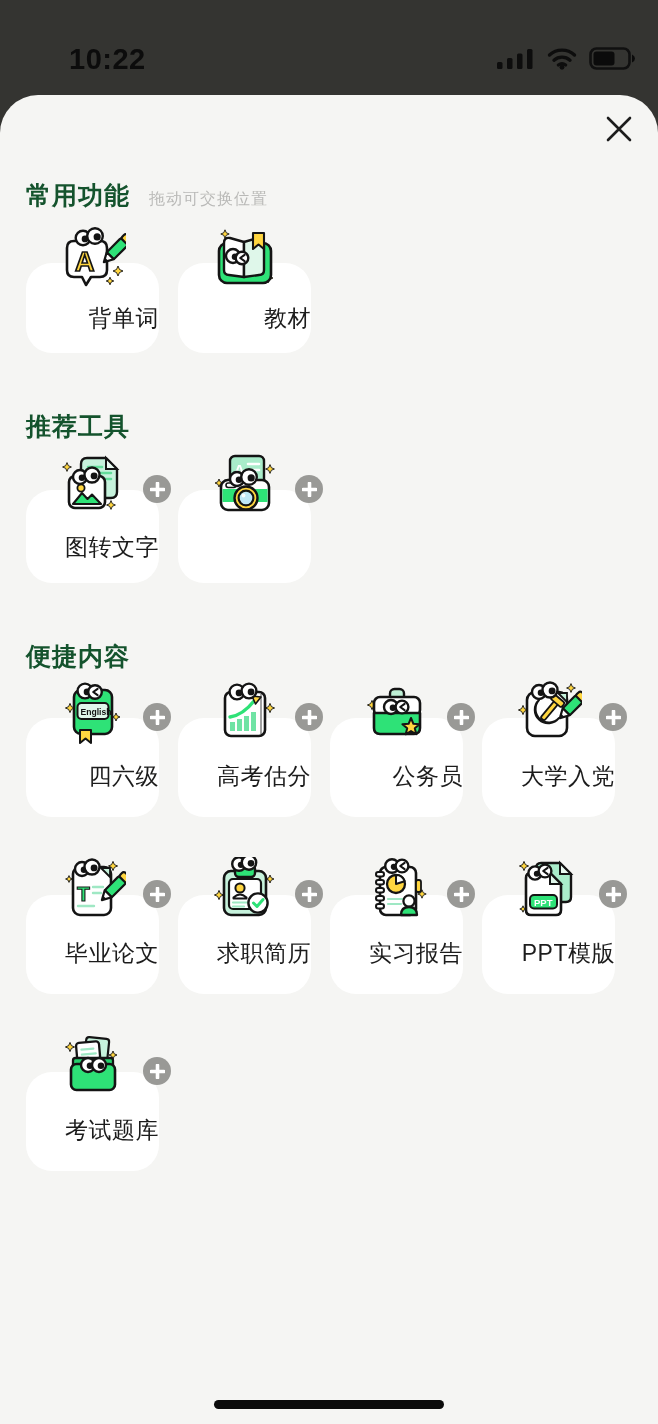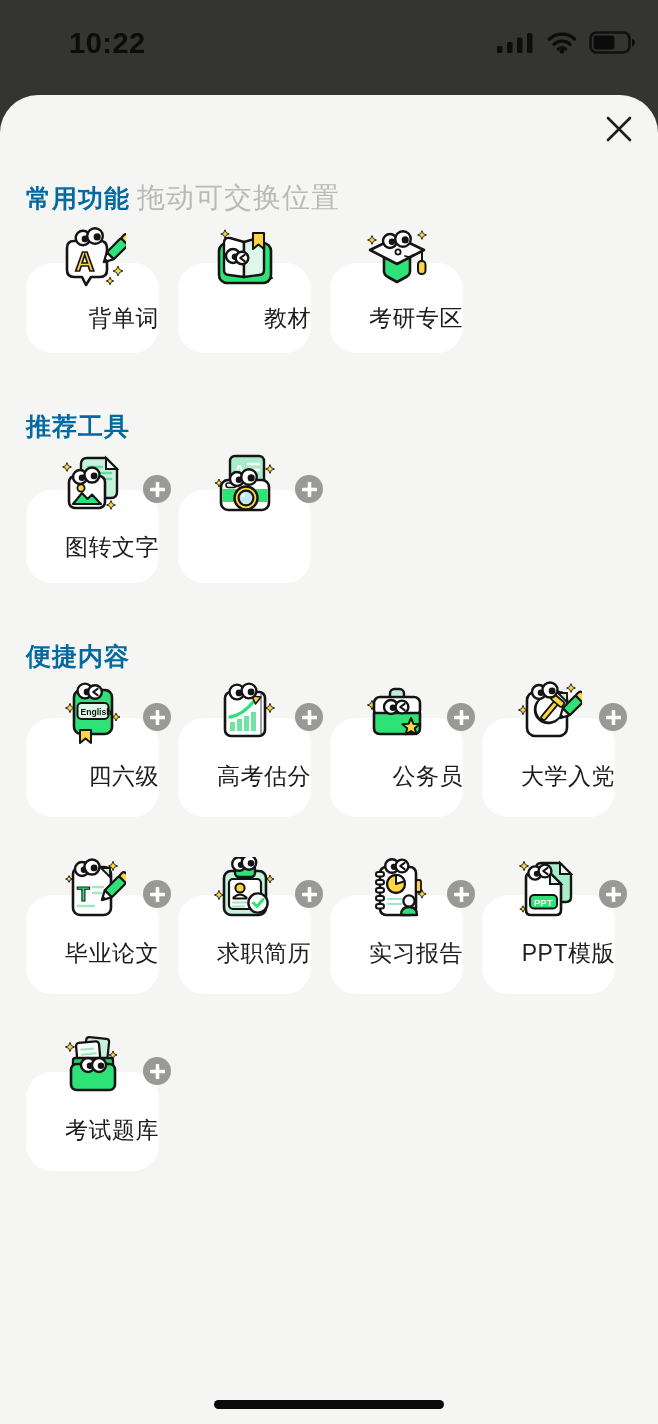--- a/index.html
+++ b/index.html
@@ -3,36 +3,36 @@
 <meta charset="utf-8">
 <style>
   html,body{margin:0;padding:0;}
   body{
     width:658px;height:1424px;position:relative;overflow:hidden;
     background:#343431;
     font-family:"Liberation Sans","DejaVu Sans",sans-serif;
     -webkit-font-smoothing:antialiased;
   }
   
-  .statusbar{position:absolute;top:0;left:0;width:100%;height:123px;}
+  .statusbar{position:absolute;top:16px;left:0;width:100%;height:123px;}
   .status-time{position:absolute;left:69px;top:27px;font-size:29px;font-weight:700;color:#0c0c0c;letter-spacing:.5px;}
   .status-icons{position:absolute;right:22px;top:31px;display:flex;align-items:center;gap:12px;}
   
   .sheet{
     position:absolute;top:95px;left:0;right:0;bottom:0;
     background:#f5f5f3;border-radius:38px 38px 0 0;
     padding:0 26px;box-sizing:border-box;
   }
   .close-btn{position:absolute;top:19px;right:23px;width:32px;height:32px;display:flex;align-items:center;justify-content:center;cursor:pointer;background:none;border:none;padding:0;}
   .section-header{display:flex;align-items:baseline;height:30px;}
   .section-header.h-0{margin-top:84px;}
   .section-header.h-1{margin-top:57px;}
   .section-header.h-2{margin-top:57px;}
-  .section-title{font-size:25px;font-weight:700;color:#0369a1;letter-spacing:1px;}
-  .section-subtitle{font-size:28px;color:#b9b9b7;margin-left:7px;letter-spacing:1px;}
+  .section-title{font-size:25px;font-weight:700;color:#14532d;letter-spacing:1px;}
+  .section-subtitle{font-size:16px;color:#b9b9b7;margin-left:19px;letter-spacing:1px;}
   .grid{display:flex;flex-wrap:wrap;column-gap:19px;row-gap:40px;}
   .grid.g-0{margin-top:16px;}
   .grid.g-1{margin-top:12px;}
   .grid.g-2{margin-top:10px;}
   .grid.sec-0{--card-h:90px;--label-b:19px;}
   .grid.sec-1{--card-h:93px;--label-b:20px;}
   .grid.sec-2{--card-h:99px;--label-b:25px;}
   .tile{position:relative;width:133px;height:calc(38px + var(--card-h));}
   .tile-card{position:absolute;left:0;right:0;bottom:0;height:var(--card-h);background:#ffffff;border-radius:26px;}
   .tile-icon{position:absolute;top:0;left:50%;transform:translateX(-50%);width:66px;height:66px;z-index:2;}
@@ -116,38 +116,20 @@
  <path d="M11 18 Q11 12 17 13 L31 17 L31 52 L16 50 Q11 50 11 45 Z" fill="#fff" stroke="#141414" stroke-width="2.4" stroke-linejoin="round"></path>
  <path d="M51 18 Q51 12 45 13 L31 17 L31 52 L46 50 Q51 50 51 45 Z" fill="#dff7ea" stroke="#141414" stroke-width="2.4" stroke-linejoin="round"></path>
  <path d="M40 8 h11 v16 l-5.5 -4.5 -5.5 4.5 z" fill="#ffd640" stroke="#141414" stroke-width="2.1" stroke-linejoin="round"></path>
  <circle cx="20" cy="31" r="7" fill="#fff" stroke="#141414" stroke-width="2.4"></circle>
               <circle cx="21.96" cy="31.84" r="3.22" fill="#141414"></circle> 
               <circle cx="29" cy="33" r="6.3" fill="#fff" stroke="#141414" stroke-width="2.4"></circle>
               <path d="M31.6 29.8 L27.2 33 L31.6 36.2" fill="none" stroke="#141414" stroke-width="2.1" stroke-linecap="round" stroke-linejoin="round"></path>
             </svg></div>
           <div class="tile-label">教材</div>
         </div>
-        <div class="tile">
-          <div class="tile-card"></div>
-          <div class="tile-icon"><svg width="66" height="66" viewBox="0 0 64 66">
-              <path d="M7 10.6 L8.32 13.68 L11.4 15 L8.32 16.32 L7 19.4 L5.68 16.32 L2.5999999999999996 15 L5.68 13.68 Z" fill="#ffd640" stroke="#141414" stroke-width="0.9"></path>
-              <path d="M57 5.6 L58.32 8.68 L61.4 10 L58.32 11.32 L57 14.4 L55.68 11.32 L52.6 10 L55.68 8.68 Z" fill="#ffd640" stroke="#141414" stroke-width="0.9"></path>
- <path d="M19 32 H45 V46 Q45 50 41 52 L32 57 L23 52 Q19 50 19 46 Z" fill="#2ee277" stroke="#141414" stroke-width="2.6" stroke-linejoin="round"></path>
- <path d="M32 12 L59 25 L32 39 L5 25 Z" fill="#fff" stroke="#141414" stroke-width="2.6" stroke-linejoin="round"></path>
- <path d="M57 26 V37" stroke="#141414" stroke-width="2"></path>
- <rect x="53" y="36" width="7.5" height="13" rx="3.5" fill="#ffd640" stroke="#141414" stroke-width="2"></rect>
- <circle cx="25" cy="16" r="7" fill="#fff" stroke="#141414" stroke-width="2.4"></circle>
-              <circle cx="26.96" cy="16.84" r="3.22" fill="#141414"></circle> 
-              <circle cx="38" cy="14" r="7.8" fill="#fff" stroke="#141414" stroke-width="2.4"></circle>
-              <circle cx="40.184" cy="14.936" r="3.588" fill="#141414"></circle>
- <circle cx="33" cy="27" r="2.6" fill="none" stroke="#141414" stroke-width="1.8"></circle>
- <path d="M40 31 Q45 33 48 30" fill="none" stroke="#141414" stroke-width="1.8" stroke-linecap="round"></path>
-            </svg></div>
-          <div class="tile-label">考研专区</div>
-        </div>
       </div>
       <div class="section-header h-1">
         <span class="section-title">推荐工具</span>
       </div>
       <div class="grid g-1 sec-1">
         <div class="tile">
           <div class="tile-card"></div>
           <div class="tile-icon"><svg width="66" height="66" viewBox="0 0 64 66">
               <path d="M6 10.6 L7.32 13.68 L10.4 15 L7.32 16.32 L6 19.4 L4.68 16.32 L1.5999999999999996 15 L4.68 13.68 Z" fill="#ffd640" stroke="#141414" stroke-width="0.9"></path>
               <path d="M50 48.6 L51.32 51.68 L54.4 53 L51.32 54.32 L50 57.4 L48.68 54.32 L45.6 53 L48.68 51.68 Z" fill="#ffd640" stroke="#141414" stroke-width="0.9"></path>

